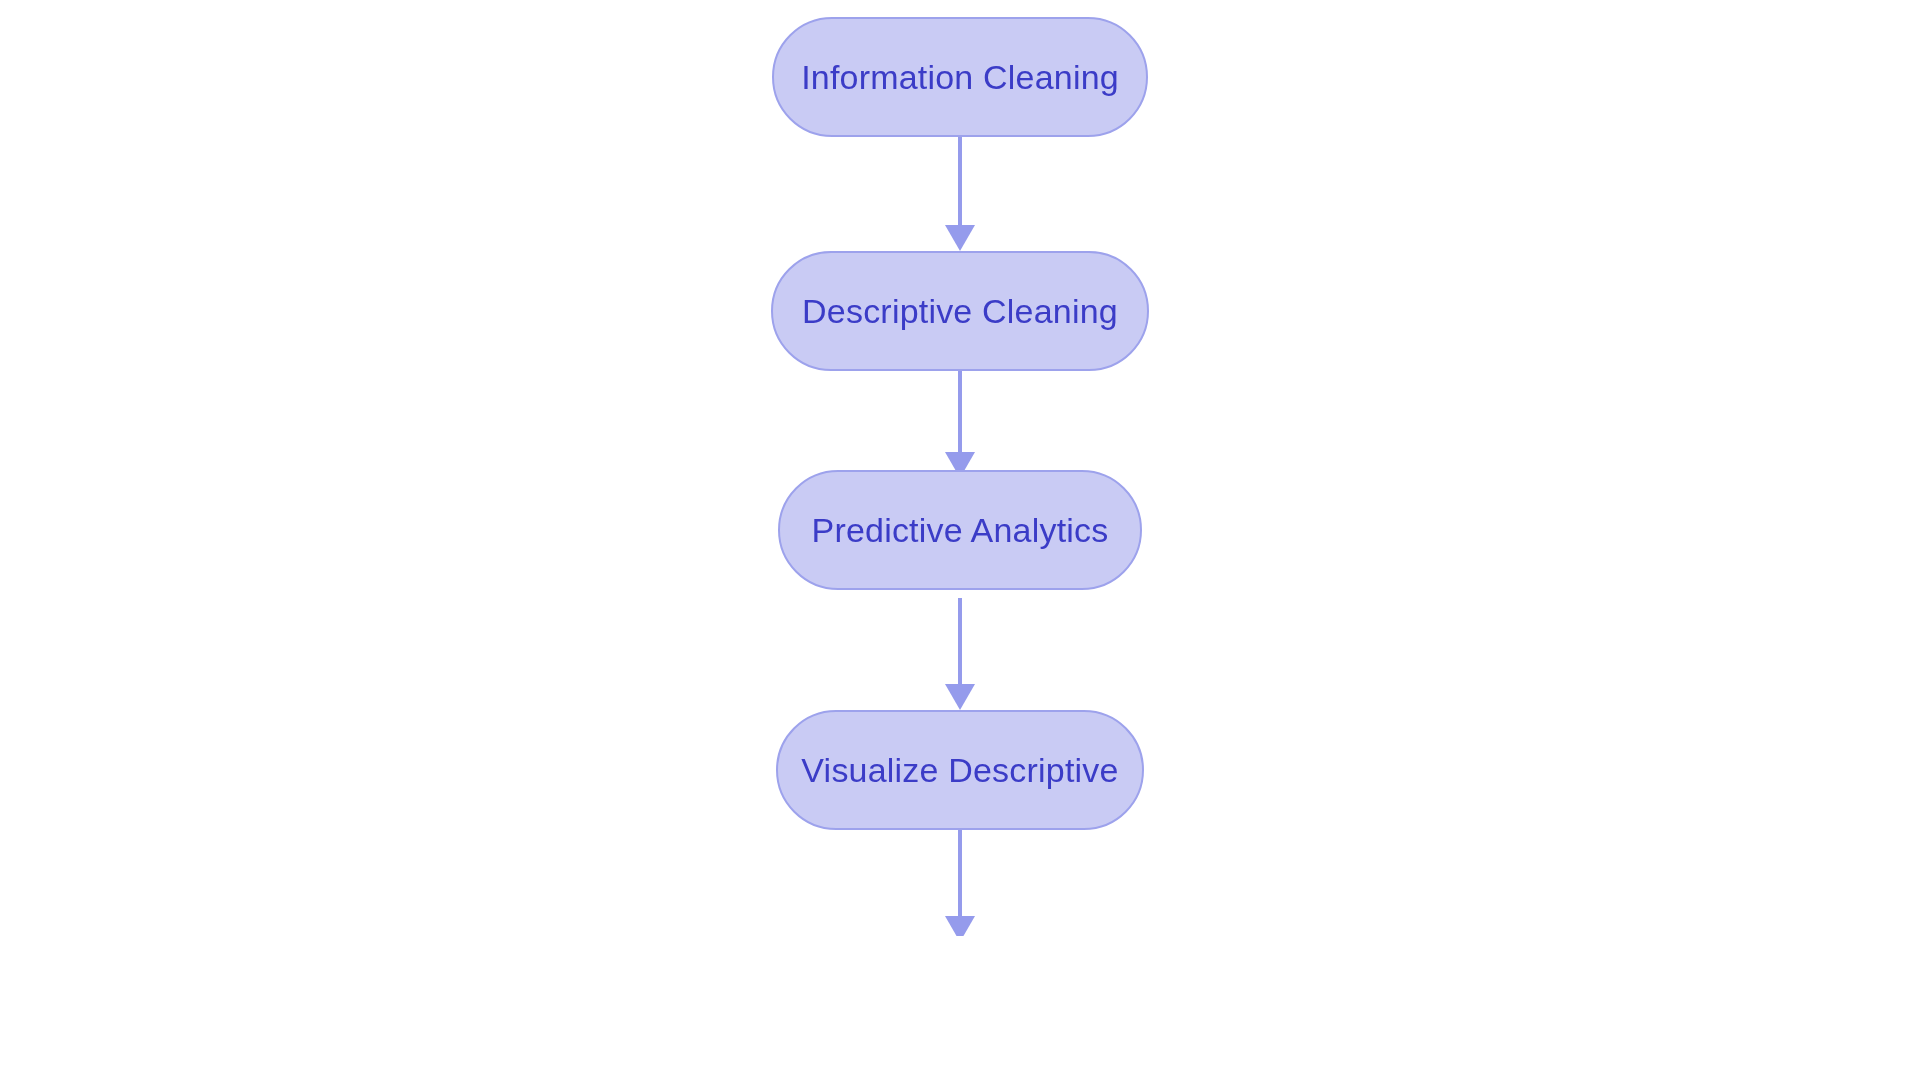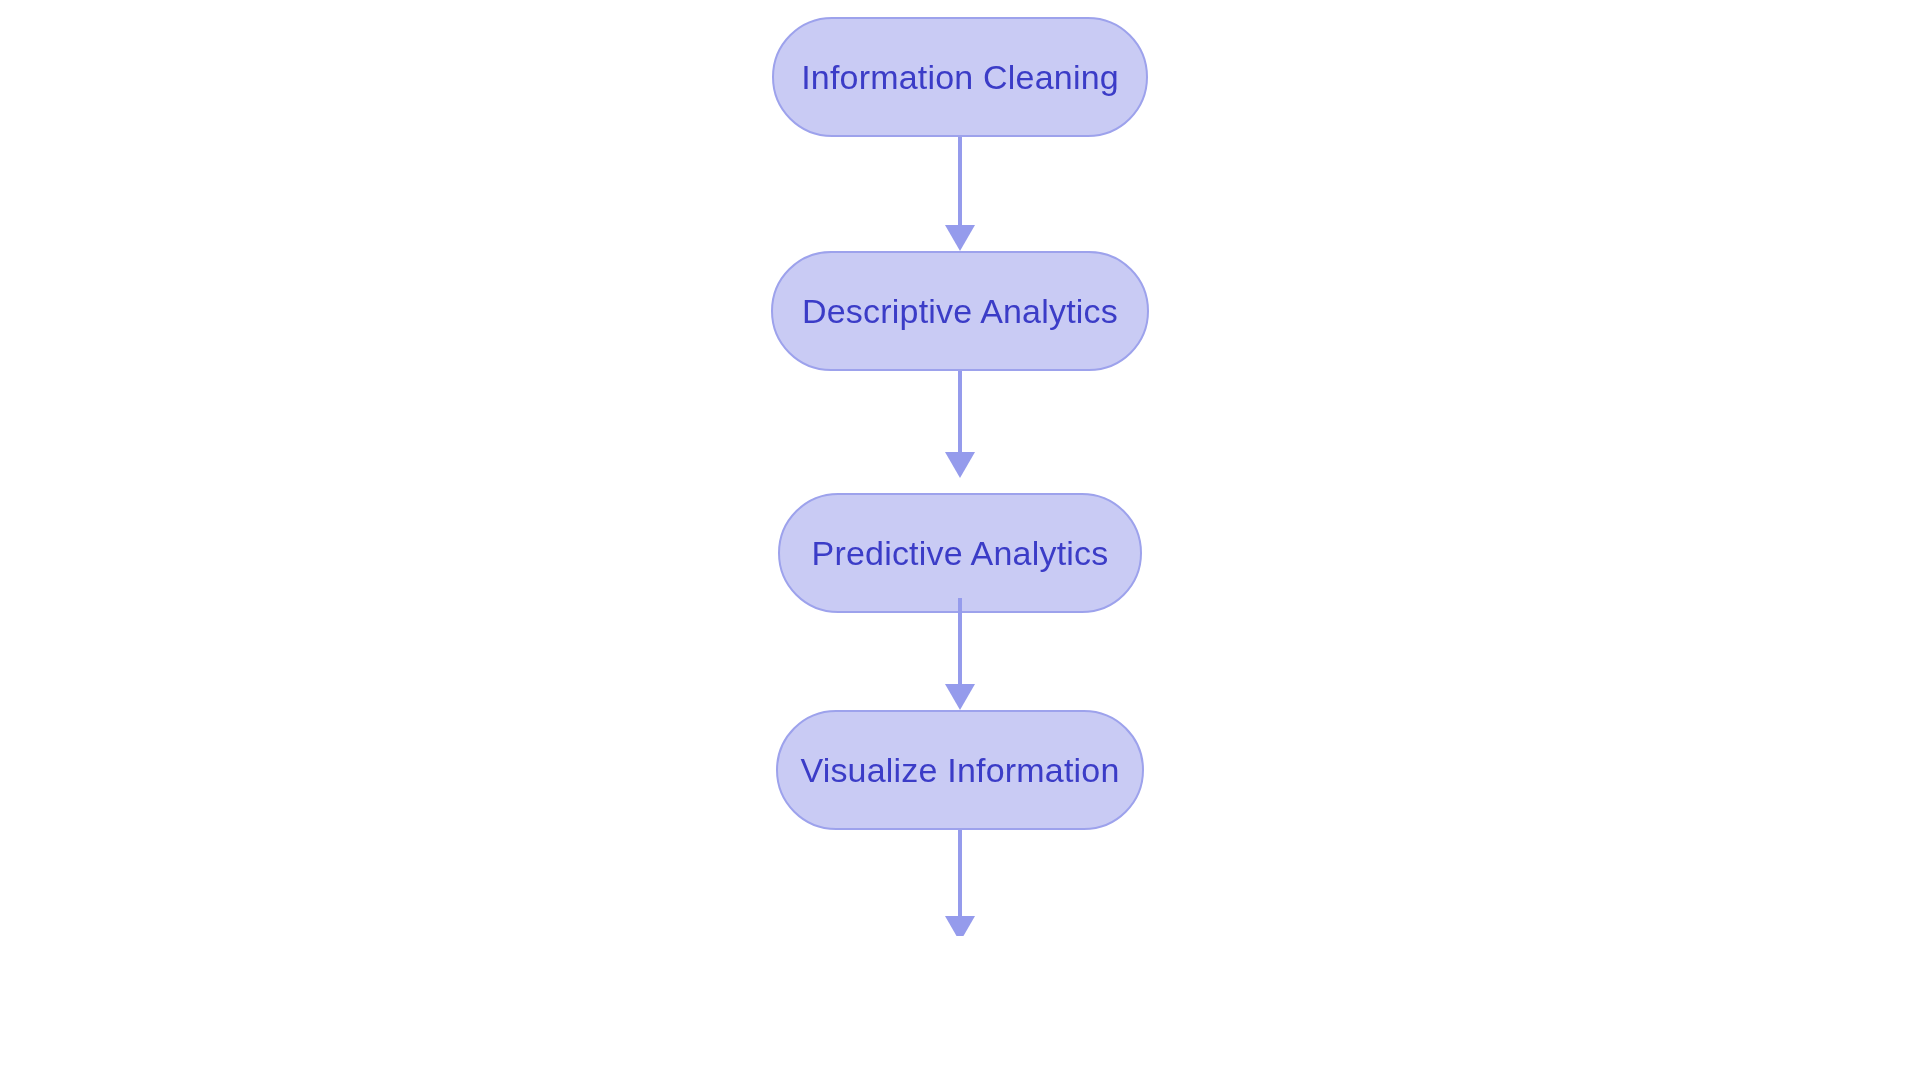--- a/index.html
+++ b/index.html
@@ -28,21 +28,21 @@
     color: var(--node-text, #3b3cc7);
     display: flex;
     align-items: center;
     justify-content: center;
     font-size: 34px;
     letter-spacing: 0.2px;
     white-space: nowrap;
   }
   .node-1 { top: 17px;  width: 376px; }
   .node-2 { top: 251px; width: 378px; }
-  .node-3 { top: 493px; width: 364px; }
+  .node-3 { top: 470px; width: 364px; }
   .node-4 { top: 710px; width: 368px; }
   .node-5 { top: 942px; width: 520px; }
 
   .flow-edge {
     position: absolute;
     left: 50%;
     transform: translateX(-50%);
     width: 32px;
   }
   .edge-1 { top: 137px; height: 114px; }
@@ -79,39 +79,39 @@
   <div class="flow-node node-1">
     <span>Information Cleaning</span>
   </div>
 
   <div class="flow-edge edge-1">
     <div class="edge-line"></div>
     <div class="edge-head"></div>
   </div>
 
   <div class="flow-node node-2">
-    <span>Descriptive Analytics</span>
+    <span>Descriptive Cleaning</span>
   </div>
 
   <div class="flow-edge edge-2">
     <div class="edge-line"></div>
     <div class="edge-head"></div>
   </div>
 
   <div class="flow-node node-3">
     <span>Predictive Analytics</span>
   </div>
 
   <div class="flow-edge edge-3">
     <div class="edge-line"></div>
     <div class="edge-head"></div>
   </div>
 
   <div class="flow-node node-4">
-    <span>Visualize Information</span>
+    <span>Visualize Descriptive</span>
   </div>
 
   <div class="flow-edge edge-4">
     <div class="edge-line"></div>
     <div class="edge-head"></div>
   </div>
 
 
 </div>
 

